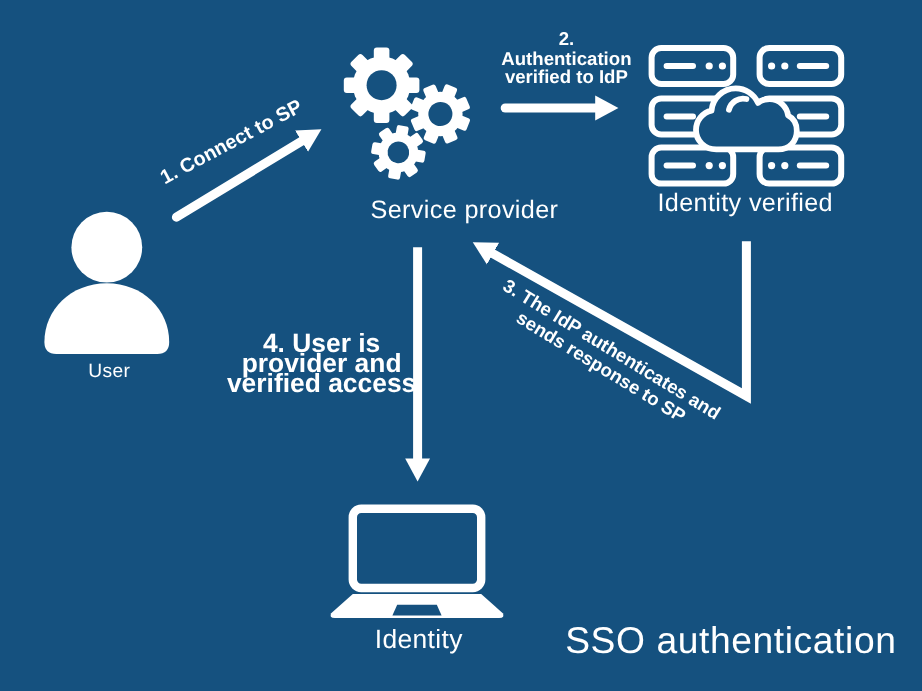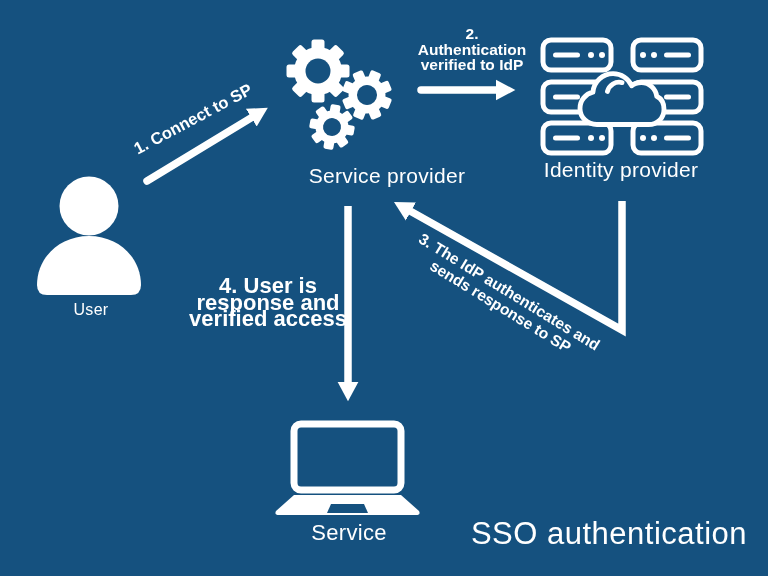--- a/index.html
+++ b/index.html
@@ -129,37 +129,37 @@
   </svg>
 
   <svg class="abs" style="left:270px;top:418px;" width="160" height="105" viewBox="0 0 160 105">
     <rect x="24" y="6" width="107" height="66" rx="7" fill="none" stroke="var(--fg)" stroke-width="7"></rect>
     <path d="M 24,77 H 131 L 149,93 Q 151,97 146,97 H 9 Q 4,97 6,93 Z" fill="var(--fg)"></path>
     <path d="M 61,86 H 94 L 98,95 H 57 Z" fill="var(--bg)"></path>
   </svg>
 
   <div class="label" style="left:91px;top:310px;font-size:16px;">User</div>
   <div class="label" style="left:347px;top:176px;margin-left:40px;">Service provider</div>
-  <div class="label" style="left:621px;top:170px;">Identity provider</div>
-  <div class="label" style="left:349px;top:533px;font-size:22px;">Service</div>
+  <div class="label" style="left:621px;top:170px;">Identity verified</div>
+  <div class="label" style="left:349px;top:533px;font-size:22px;">Identity</div>
 
   <div class="step" style="left:193px;top:119px;font-size:16.5px;transform:translate(-50%,-50%) rotate(-28deg);">1. Connect to SP</div>
 
   <div class="step" style="left:472px;top:49px;font-size:15.5px;line-height:15.5px;">
     <span class="ln">2.</span>
     <span class="ln">Authentication</span>
     <span class="ln">verified to IdP</span>
   </div>
 
   <div class="step" style="left:505px;top:299px;font-size:15.5px;line-height:17px;transform:translate(-50%,-50%) rotate(31.5deg);">
     <span class="ln">3. The IdP authenticates and</span>
     <span class="ln">sends response to SP</span>
   </div>
 
   <div class="step" style="left:268px;top:303px;font-size:22px;line-height:16.5px;">
     <span class="ln">4. User is</span>
-    <span class="ln">response and</span>
+    <span class="ln">provider and</span>
     <span class="ln">verified access</span>
   </div>
 
   <div id="title-text" style="left:609px;top:534px;">SSO authentication</div>
 
 </div>
 
 </body></html>

